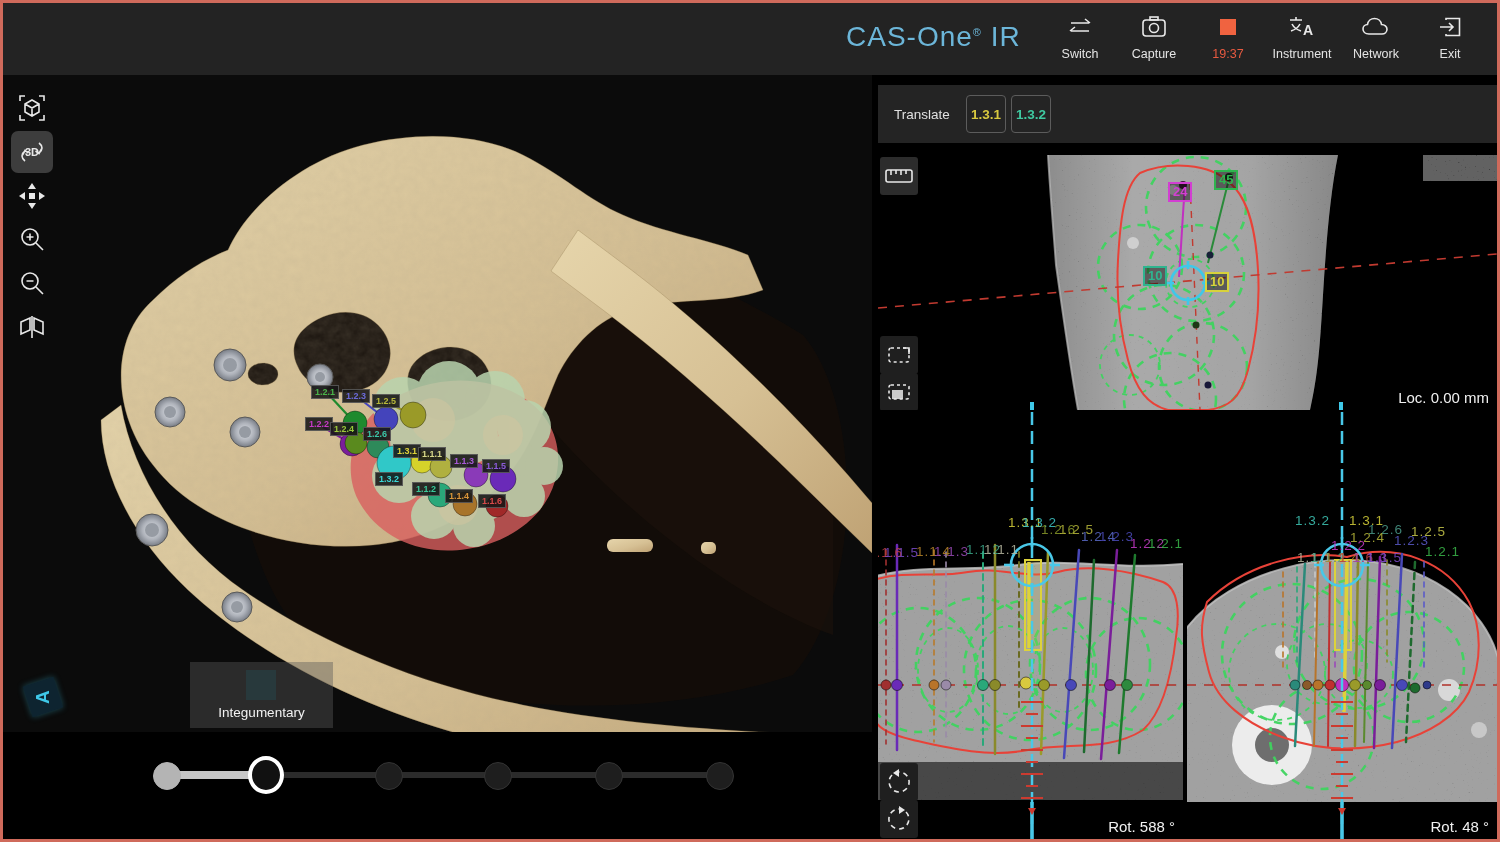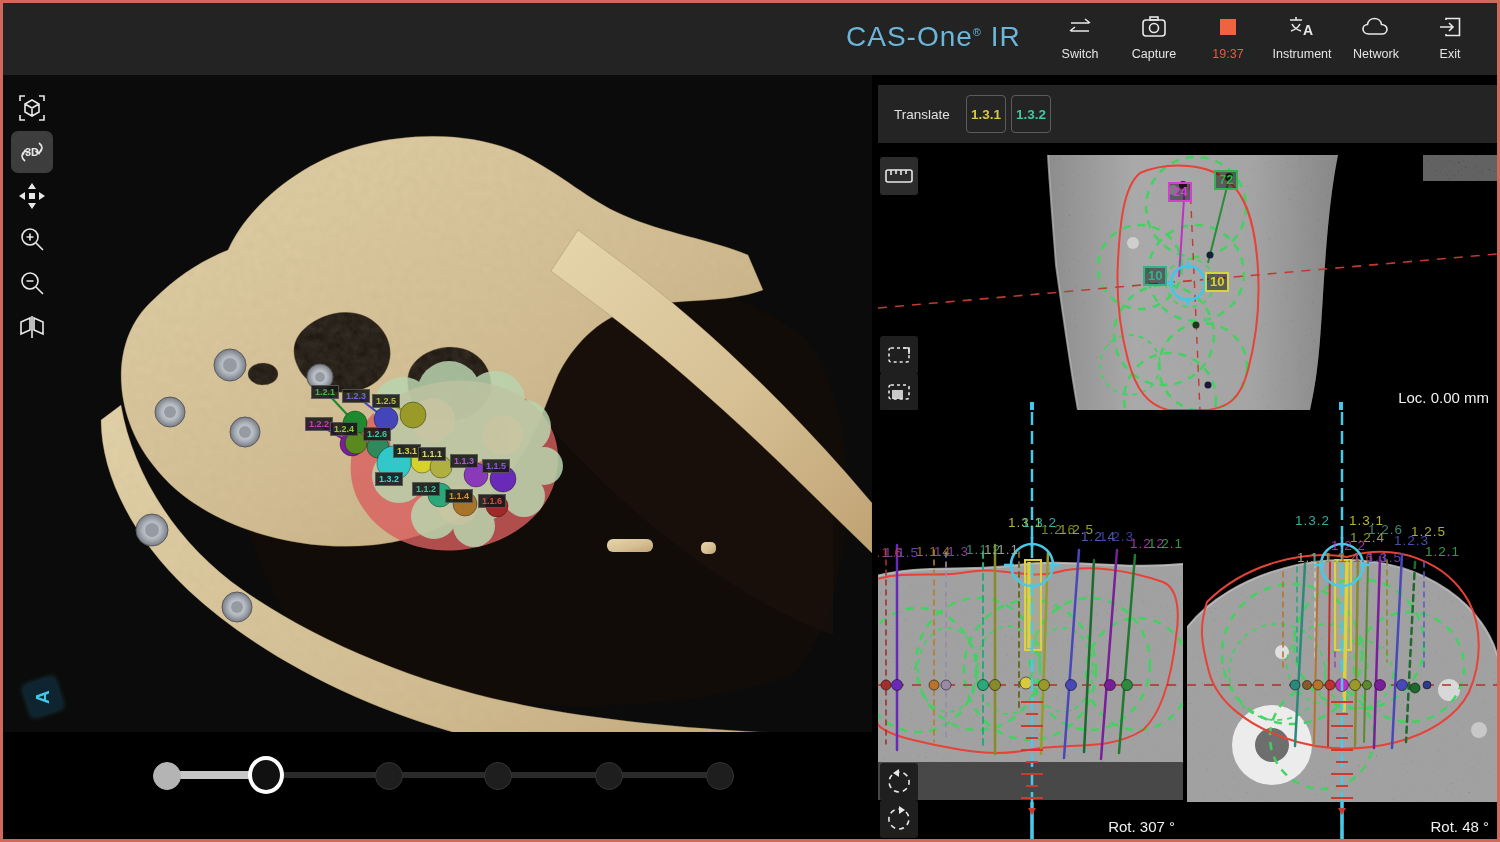--- a/index.html
+++ b/index.html
@@ -297,20 +297,24 @@
         <div class="marker-label" style="--label: 1.3.1; --color: #ddd23b; --x: 390; --y: 369; --sx: 419; --sy: 387; --scolor: #d6d22a; --r: 11;">1.3.1</div>
         <div class="marker-label" style="--label: 1.1.1; --color: #d8d88a; --x: 415; --y: 372; --sx: 438; --sy: 392; --scolor: #b0b040; --r: 11;">1.1.1</div>
         <div class="marker-label" style="--label: 1.1.3; --color: #a85ad8; --x: 447; --y: 379; --sx: 473; --sy: 400; --scolor: #8a3ab8; --r: 12;">1.1.3</div>
         <div class="marker-label" style="--label: 1.1.5; --color: #8a5ad8; --x: 479; --y: 384; --sx: 500; --sy: 404; --scolor: #6a2ab8; --r: 13;">1.1.5</div>
         <div class="marker-label" style="--label: 1.3.2; --color: #3ad8d8; --x: 372; --y: 397; --sx: 391; --sy: 388; --scolor: #30c8c8; --r: 17;">1.3.2</div>
         <div class="marker-label" style="--label: 1.1.2; --color: #3ac89a; --x: 409; --y: 407; --sx: 437; --sy: 420; --scolor: #2aa87a; --r: 12;">1.1.2</div>
         <div class="marker-label" style="--label: 1.1.4; --color: #d8953a; --x: 442; --y: 414; --sx: 462; --sy: 429; --scolor: #a8742a; --r: 12;">1.1.4</div>
         <div class="marker-label" style="--label: 1.1.6; --color: #d84a4a; --x: 475; --y: 419; --sx: 494; --sy: 431; --scolor: #a02828; --r: 11;">1.1.6</div>
       </div>
 
+    <div class="tooltip3d">
+      <div class="thumb"></div>
+      <div class="tlabel">Integumentary</div>
+    </div>
 
     <div class="amarker">
       <span>A</span>
     </div>
 
     <div class="sliderstrip">
       <div class="track"></div>
       <div class="track-lit"></div>
       <div class="sdot first" style="--x:163"></div>
       <div>
@@ -385,21 +389,21 @@
         <line x1="310" y1="106" x2="310" y2="114"></line>
           <line x1="310" y1="142" x2="310" y2="150"></line>
       </g>
 
       <rect x="152" y="247" width="4" height="8" fill="#3fc8e8"></rect>
       <rect x="461" y="247" width="4" height="8" fill="#3fc8e8"></rect>
     </svg>
     <div>
 
     <div class="tag" style="--text: 36; --color: #d23fd2; --x: 290; --y: 27;">24</div>
-        <div class="tag" style="--text: 45; --color: #2fb44f; --x: 336; --y: 15;">72</div>
+        <div class="tag" style="--text: 45; --color: #2fb44f; --x: 336; --y: 15;">45</div>
         <div class="tag" style="--text: 10; --color: #2fb48f; --x: 265; --y: 111;">10</div>
         <div class="tag" style="--text: 10; --color: #d8d23b; --x: 327; --y: 117;">10</div>
       </div>
     <div class="viewbtn" style="left:2px;top:2px">
       <svg width="28" height="18" viewBox="0 0 28 18">
         <rect class="micon" x="1" y="3" width="26" height="12" rx="2" stroke-width="2"></rect>
         <path class="micon" d="M6 3 V8 M11 3 V7 M16 3 V8 M21 3 V7" stroke-width="1.6"></path>
       </svg>
     </div>
     <div class="viewbtn dim" style="left:2px;top:181px">
@@ -516,21 +520,21 @@
         <path class="micon" d="M6 6 A10 10 0 1 0 13 3" stroke-width="2.2" stroke-dasharray="5 4"></path>
         <path d="M13 0 L7 4 L13 8 Z" fill="#e8e8e8"></path>
       </svg>
     </div>
     <div class="viewbtn dim" style="left:2px;top:388px">
       <svg width="26" height="26" viewBox="0 0 26 26">
         <path class="micon" d="M20 6 A10 10 0 1 1 13 3" stroke-width="2.2" stroke-dasharray="5 4"></path>
         <path d="M13 0 L19 4 L13 8 Z" fill="#e8e8e8"></path>
       </svg>
     </div>
-    <div class="corner-txt">Rot. 307 °</div>
+    <div class="corner-txt">Rot. 588 °</div>
   </div>
 
   <div class="ctview v-ax">
     <svg width="310" height="427" viewBox="0 0 310 427">
       <path d="M-20,260 C-10,195 75,148 158,148 C240,148 300,195 312,250 L312,427 L-20,427 Z" fill="#6e6e6e"></path>
       <path d="M-20,260 C-10,195 75,148 158,148 C240,148 300,195 312,250 L312,427 L-20,427 Z" fill="#888" filter="url(#ctN)" opacity="0.6"></path>
       <path d="M-20,260 C-10,195 75,148 158,148 C240,148 300,195 312,250" stroke="#c0c0c0" stroke-width="2" fill="none" opacity="0.8"></path>
       <rect x="-20" y="390" width="340" height="37" fill="#000"></rect>
 
       <g>

